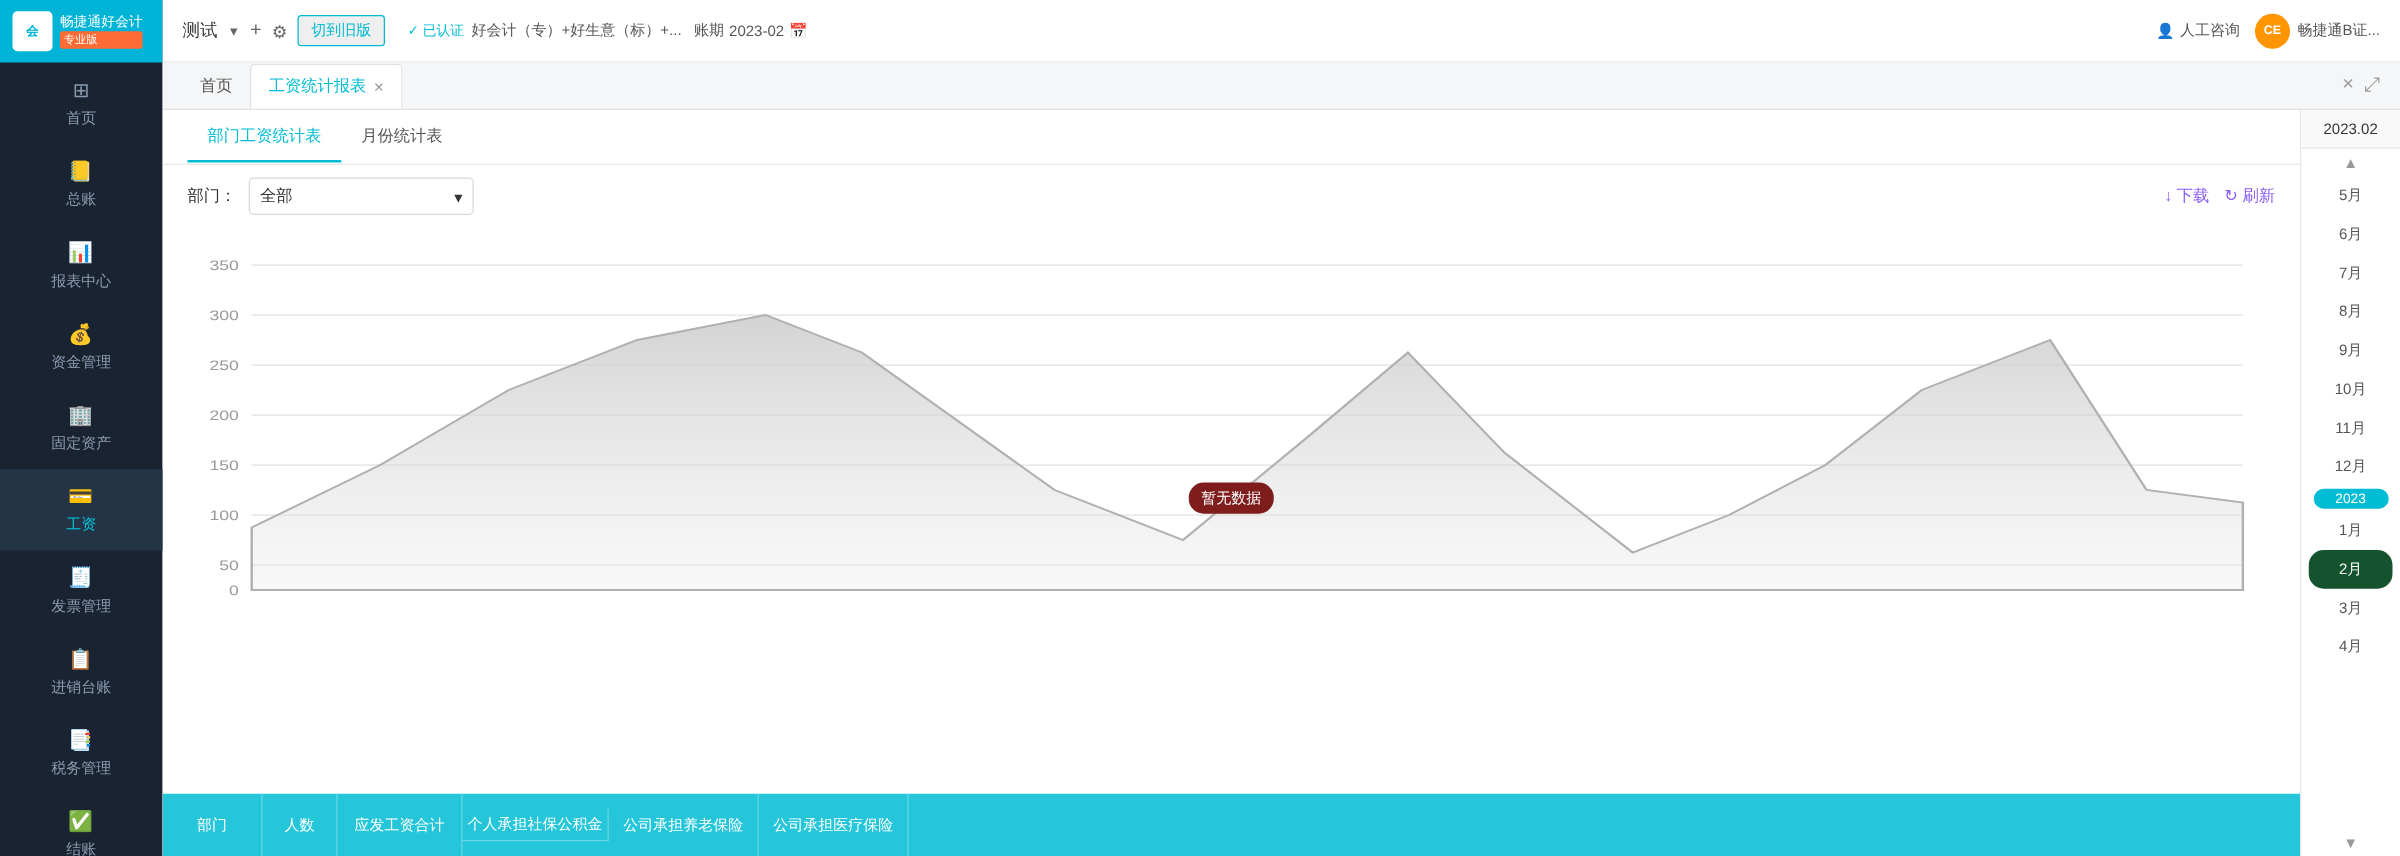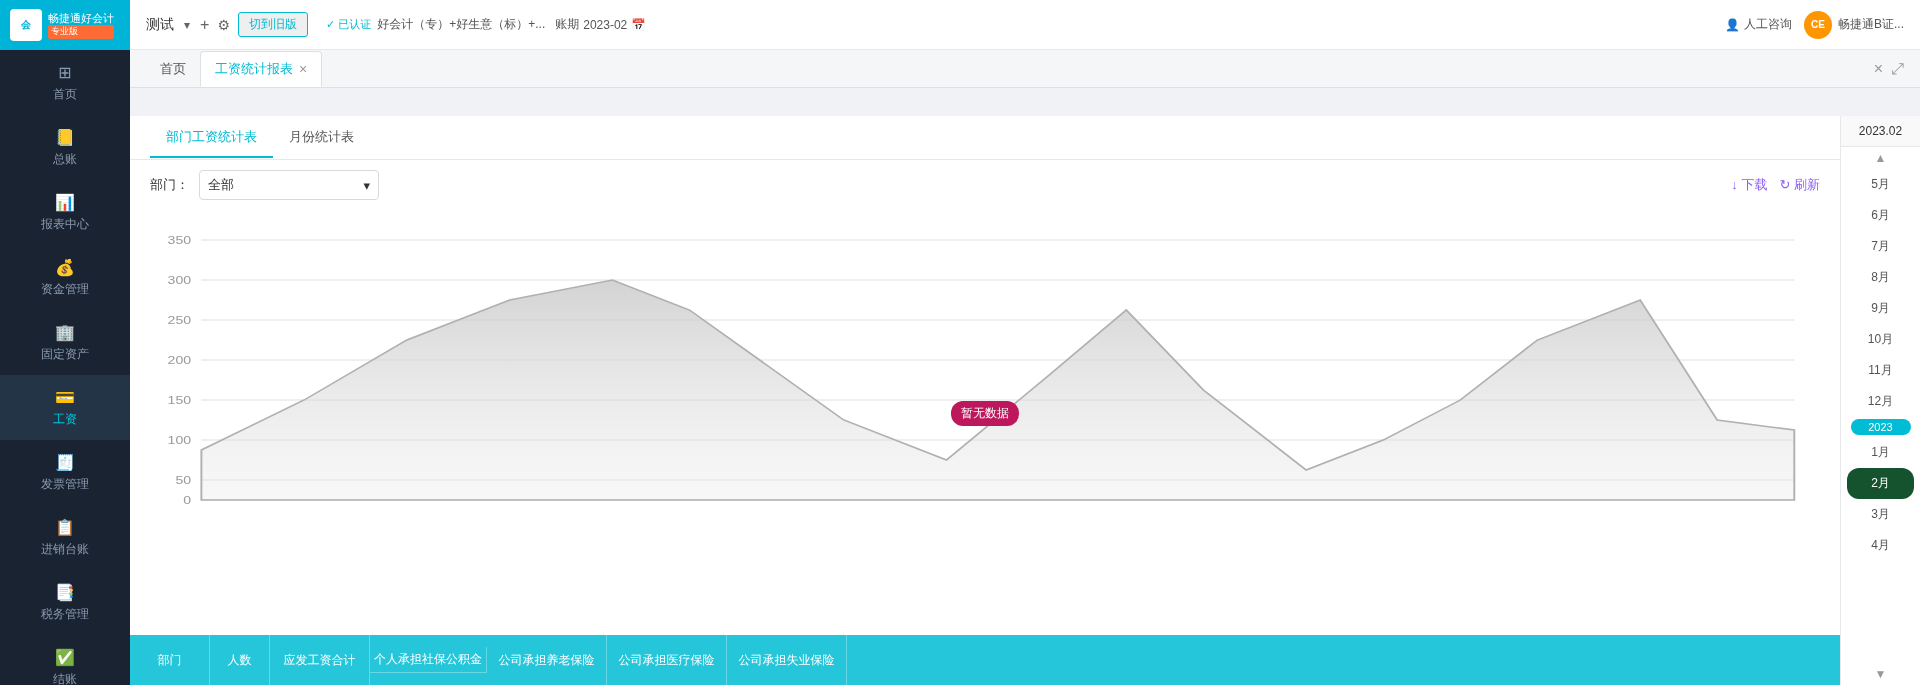--- a/index.html
+++ b/index.html
@@ -211,21 +211,20 @@
       font-size: 14px;
       cursor: pointer;
     }
 
     
     .content-area {
       flex: 1;
       background: white;
       display: flex;
       overflow: hidden;
-      margin-top: 28px;
     }
 
     .content-main {
       flex: 1;
       display: flex;
       flex-direction: column;
       overflow: hidden;
     }
 
     
@@ -304,21 +303,21 @@
     }
 
     .chart-svg {
       width: 100%;
       height: 300px;
     }
 
     
     .chart-tooltip {
       position: absolute;
-      background: #be185d;
+      background: #7f1d1d;
       color: white;
       padding: 4px 10px;
       border-radius: 12px;
       font-size: 12px;
       top: 45%;
       left: 50%;
       transform: translateX(-50%);
       white-space: nowrap;
     }
 
@@ -583,21 +582,20 @@
 
       <div class="table-header-bar" id="table-header">
           <div class="table-col" style="width: 80px;">部门</div>
           <div class="table-col" style="width: 60px;">人数</div>
           <div class="table-col" style="width: 100px;">应发工资合计</div>
           <div class="table-col-group">
             <div class="table-col-group-header">个人承担社保公积金</div>
           </div>
           <div class="table-col" style="width: 120px;">公司承担养老保险</div>
           <div class="table-col" style="width: 120px;">公司承担医疗保险</div>
-          <div class="table-col" style="width: 120px;">公司承担失业保险</div>
         </div>
     </div>
 
     <div class="date-panel">
       <div class="date-year-input">2023.02</div>
       <div class="date-nav-up">▲</div>
       <div class="date-month-list" id="month-list">
           <div class="month-item">5月</div>
           <div class="month-item">6月</div>
           <div class="month-item">7月</div>

